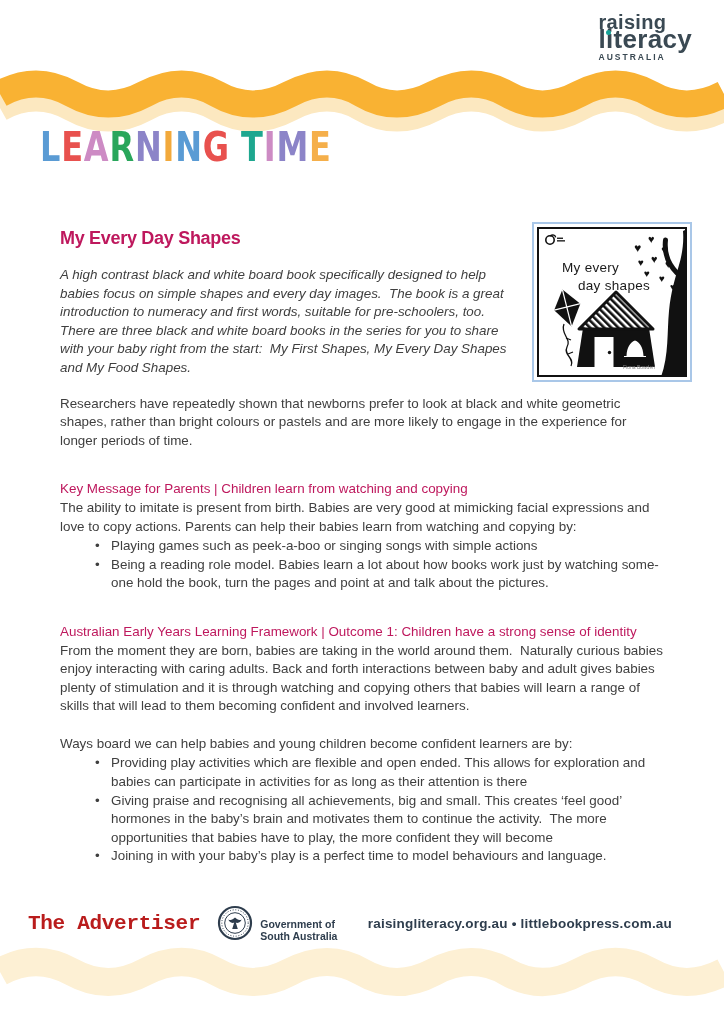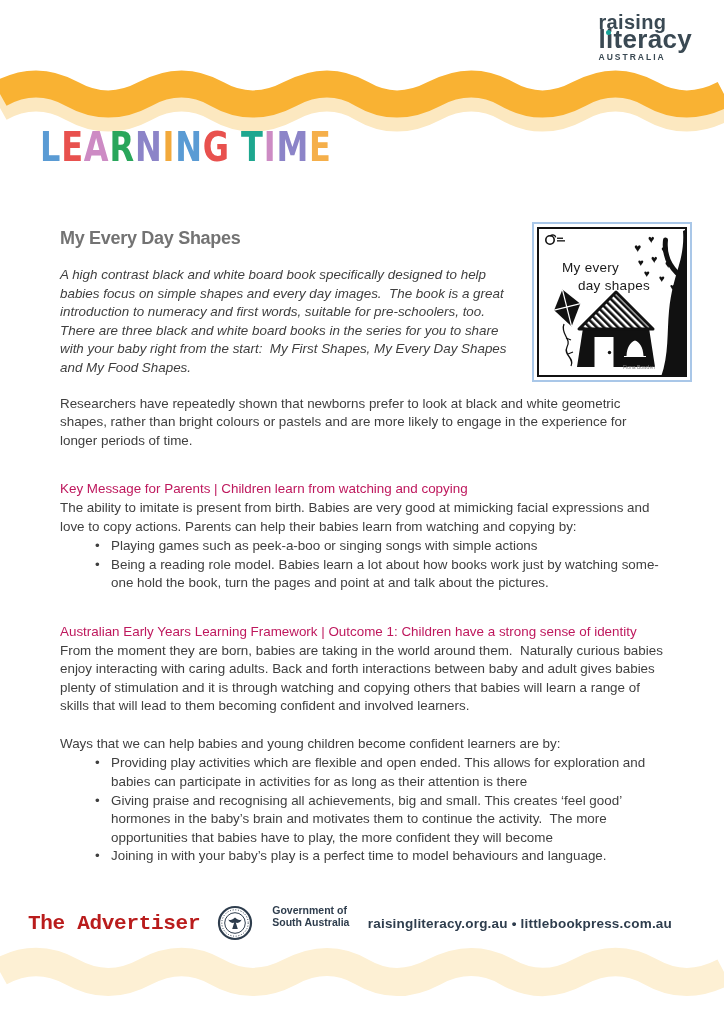--- a/index.html
+++ b/index.html
@@ -22,39 +22,39 @@
   .masthead{position:absolute;top:124px;left:40px;font-family:"DejaVu Sans",sans-serif;
             font-weight:bold;font-size:40px;letter-spacing:1px;transform:scaleX(.8);
             transform-origin:left top;white-space:nowrap;}
   .masthead .sp{display:inline-block;width:14px;}
 
   
   .content{position:absolute;top:222px;left:60px;width:632px;color:#3f3f3f;
            font-size:13.4px;line-height:18.6px;}
   .book-cover{float:right;width:150px;height:150px;border:2px solid #a9c7e8;background:#fff;
               padding:3px;margin-left:12px;margin-bottom:10px;}
-  .book-title{margin:3px 0 14px 0;color:#737373;font-size:18px;line-height:27px;
+  .book-title{margin:3px 0 14px 0;color:#be185d;font-size:18px;line-height:27px;
               font-weight:bold;letter-spacing:-.3px;white-space:pre-wrap;}
   .para{margin:0;white-space:pre-wrap;}
   .intro{font-style:italic;margin-top:2px;}
   .research{margin-top:17px;margin-right:26px;}
   .sec-heading{margin:30px 26px 0 0;color:#be185d;font-size:13.4px;line-height:18.6px;font-weight:normal;}
   .sec-body{margin:0 26px 0 0;}
   .bullets{list-style:none;margin:1px 18px 0 0;padding:0 0 0 51px;}
   .bullets li{position:relative;margin:0;white-space:pre-wrap;}
   .bullets li::before{content:"\2022";position:absolute;left:-16px;top:0;}
   .ways{margin-top:19px;}
 
   
   .footer{position:absolute;top:899px;left:28px;width:644px;color:#2e3d4d;}
   .supported{font-size:9px;color:#3c4a57;}
   .footer-row{display:flex;align-items:center;margin-top:5px;}
   .advertiser{font-family:Liberation Mono, monospace;font-weight:bold;font-size:21px;
               letter-spacing:-.3px;color:#b91c1c;}
-  .gov{display:flex;align-items:flex-start;margin-left:16px;gap:12px;}
+  .gov{display:flex;align-items:flex-end;margin-left:16px;}
   .gov-text{font-size:10.5px;font-weight:bold;line-height:12px;margin-left:6px;}
   .websites{margin-left:auto;font-size:13.5px;font-weight:bold;letter-spacing:.2px;}
 
   
   .cover-svg{display:block;}
 </style>
 </head>
 <body>
 
 <div class="page">
@@ -138,21 +138,21 @@
     <h2 class="sec-heading">Key Message for Parents | Children learn from watching and copying</h2>
     <p class="para sec-body">The ability to imitate is present from birth. Babies are very good at mimicking facial expressions and love to copy actions. Parents can help their babies learn from watching and copying by:</p>
     <ul class="bullets">
       <li>Playing games such as peek-a-boo or singing songs with simple actions</li>
       <li>Being a reading role model. Babies learn a lot about how books work just by watching some-one hold the book, turn the pages and point at and talk about the pictures.</li>
     </ul>
 
     <h2 class="sec-heading">Australian Early Years Learning Framework | Outcome 1: Children have a strong sense of identity</h2>
     <p class="para sec-body">From the moment they are born, babies are taking in the world around them.  Naturally curious babies enjoy interacting with caring adults. Back and forth interactions between baby and adult gives babies plenty of stimulation and it is through watching and copying others that babies will learn a range of skills that will lead to them becoming confident and involved learners.</p>
 
-    <p class="para sec-body ways">Ways that we can help babies and young children become confident learners are by:</p>
+    <p class="para sec-body ways">Ways board we can help babies and young children become confident learners are by:</p>
     <ul class="bullets">
       <li>Providing play activities which are flexible and open ended. This allows for exploration and babies can participate in activities for as long as their attention is there</li>
       <li>Giving praise and recognising all achievements, big and small. This creates ‘feel good’ hormones in the baby’s brain and motivates them to continue the activity.  The more opportunities that babies have to play, the more confident they will become</li>
       <li>Joining in with your baby’s play is a perfect time to model behaviours and language.</li>
     </ul>
   </div>
 
   <div class="footer">
     <div class="footer-row">
       <div class="advertiser">The Advertiser</div>

